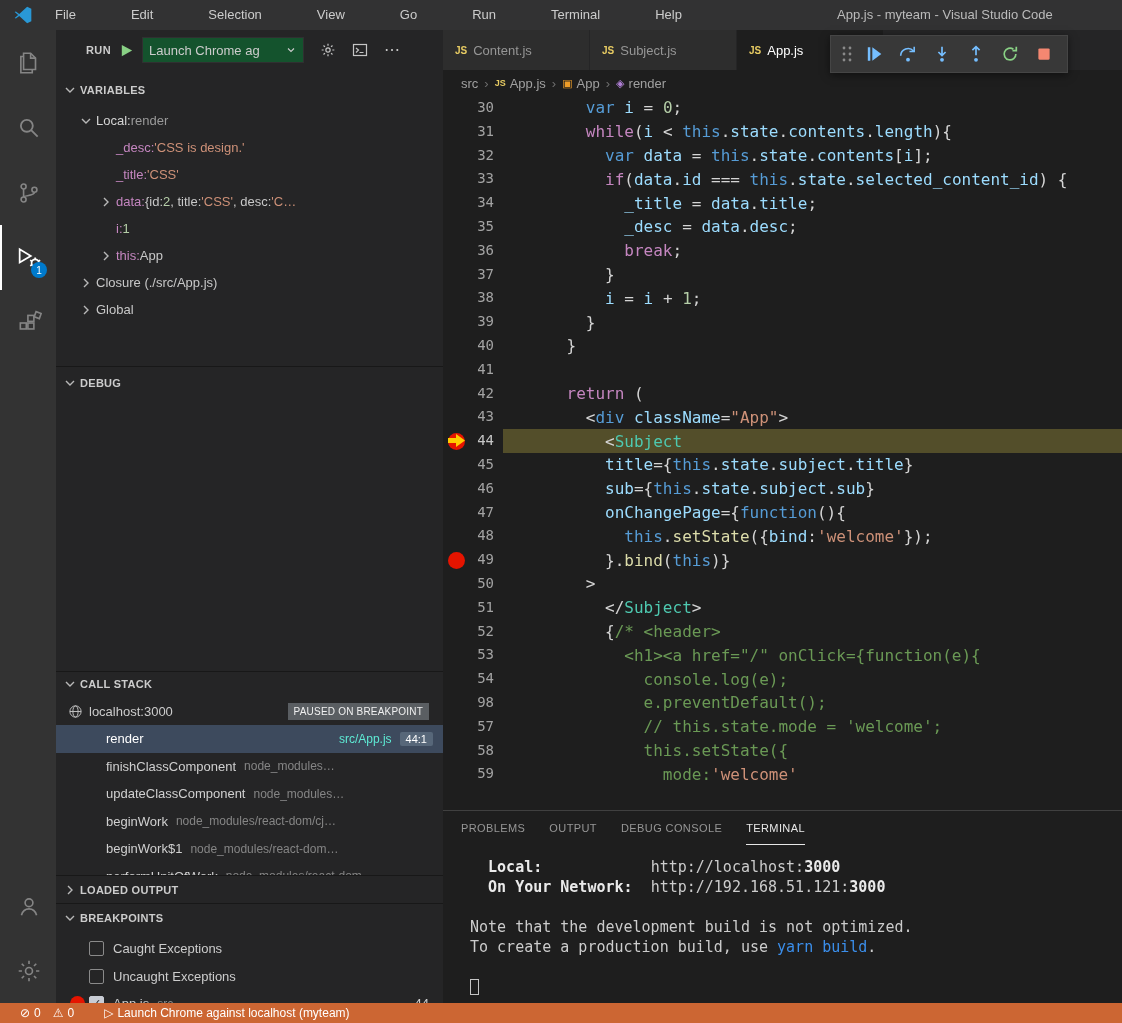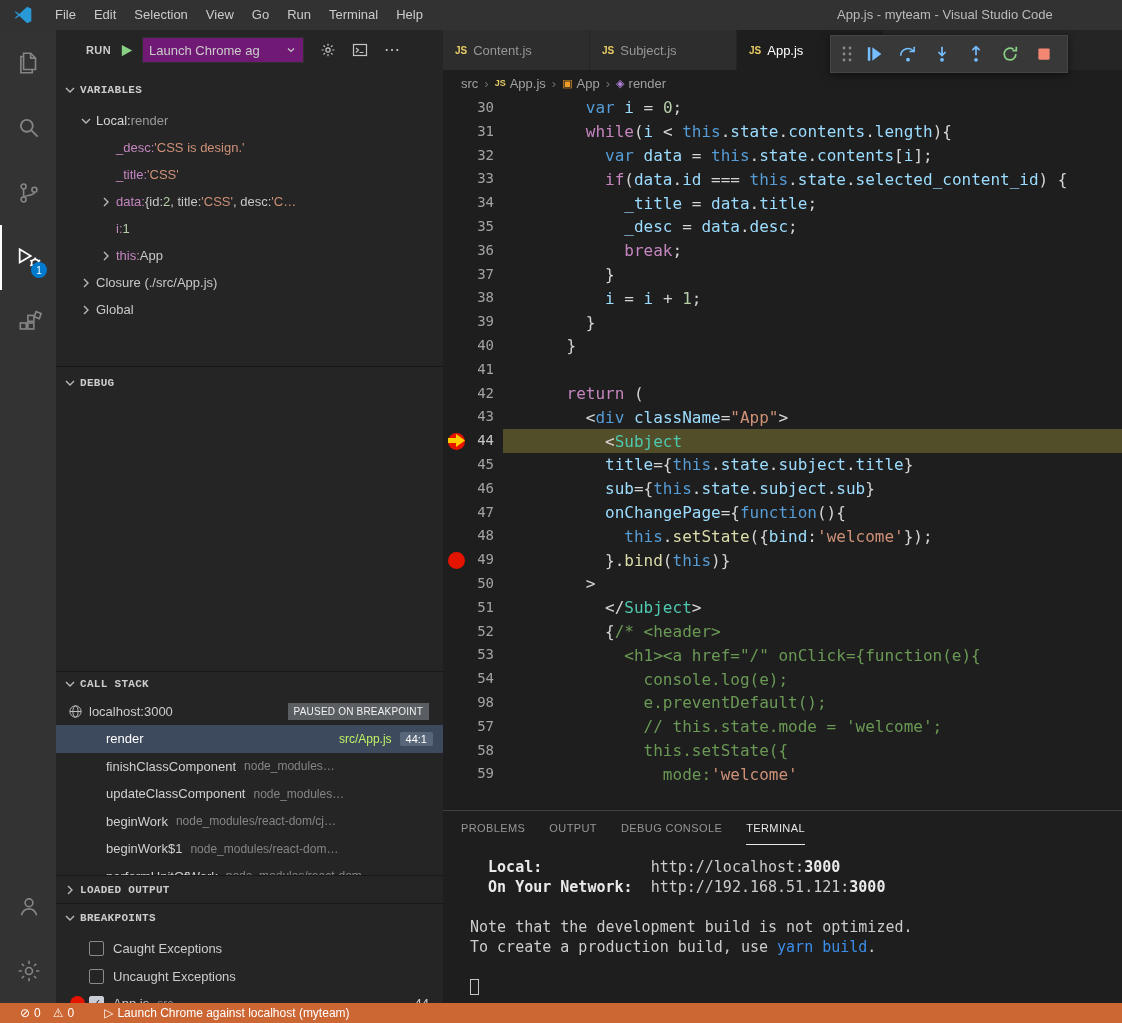--- a/index.html
+++ b/index.html
@@ -3,46 +3,46 @@
 <meta charset="utf-8">
 <style>
   *{margin:0;padding:0;box-sizing:border-box;}
   html,body{width:1122px;height:1023px;overflow:hidden;background:#1e1e1e;}
   body{font-family:"Liberation Sans",sans-serif;font-size:13px;color:#cccccc;}
   #root{position:relative;width:1122px;height:1023px;background:#1e1e1e;overflow:hidden;}
 
   
   .titlebar{position:absolute;top:0;left:0;right:0;height:30px;background:#323233;display:flex;align-items:center;z-index:6;}
   .vscode-logo{width:46px;display:flex;align-items:center;justify-content:center;}
-  #menubar{display:flex;}
+  #menubar{display:flex;gap:37px;}
   .menu-item{padding:0 9px;line-height:30px;color:#cccccc;font-size:13px;}
   .win-title{position:absolute;left:837px;top:0;line-height:30px;color:#bbbbbb;font-size:13px;white-space:nowrap;}
 
   
   .main{position:absolute;top:30px;left:0;right:0;bottom:20px;display:flex;}
 
   
   .activitybar{width:56px;background:#333333;display:flex;flex-direction:column;flex:none;}
   .ab-item{height:65px;display:flex;align-items:center;justify-content:center;position:relative;color:#858585;border-left:2px solid transparent;}
   .ab-item.active{color:#ffffff;border-left-color:#ffffff;}
   .ab-badge{position:absolute;right:9px;bottom:12px;background:#007acc;color:#fff;border-radius:50%;width:16px;height:16px;font-size:10px;display:flex;align-items:center;justify-content:center;}
   .ab-bottom{margin-top:auto;}
 
   
   .sidebar{width:387px;background:#252526;display:flex;flex-direction:column;flex:none;overflow:hidden;}
   .run-bar{height:40px;flex:none;display:flex;align-items:center;padding-left:30px;}
   .run-label{font-size:11px;font-weight:bold;letter-spacing:.4px;color:#cccccc;margin-right:8px;}
   .run-play{display:flex;margin-right:8px;}
-  .cfg-select{width:162px;height:26px;background:#701a75;border:1px solid #303031;display:flex;align-items:center;padding:0 6px;color:#cccccc;font-size:13px;}
+  .cfg-select{width:162px;height:26px;background:#14532d;border:1px solid #303031;display:flex;align-items:center;padding:0 6px;color:#cccccc;font-size:13px;}
   .cfg-select .lbl{flex:1;overflow:hidden;white-space:nowrap;}
   .rb-ico{margin-left:16px;display:flex;color:#c5c5c5;}
   .rb-ico.more{font-size:16px;line-height:10px;}
 
   .section{border-top:1px solid rgba(0,0,0,.35);overflow:hidden;}
-  .sec-header{height:24px;display:flex;align-items:center;font-size:11px;font-weight:bold;color:#cccccc;letter-spacing:.3px;padding-left:6px;font-family:Liberation Mono, monospace;}
+  .sec-header{height:24px;display:flex;align-items:center;font-size:11px;font-weight:bold;color:#cccccc;letter-spacing:.3px;padding-left:6px;}
   .sec-header .tw{margin-right:2px;}
   .sec-vars{height:296px;padding-top:8px;border-top:none;}
   .sec-watch{height:264px;padding-top:4px;}
   .sec-stack{height:204px;padding-top:0;margin-top:41px;}
   .sec-loaded{height:28px;}
   .sec-loaded .sec-header{height:28px;}
   .sec-bps{flex:1;}
   .sec-bps .sec-header{height:27px;}
   #vars-rows{padding-top:5px;}
   .tree-row{height:27px;display:flex;align-items:center;font-size:13px;white-space:nowrap;}
@@ -59,21 +59,21 @@
   #stack-body{padding-top:2px;}
   .cs-session{height:27px;display:flex;align-items:center;padding-left:12px;}
   .cs-session .ic{display:flex;margin-right:6px;}
   .cs-session .nm{color:#cccccc;font-size:13px;}
   .cs-badge{margin-left:auto;margin-right:14px;background:#5a5e62;color:#f0f0f0;font-size:10px;padding:3px 6px;letter-spacing:.2px;}
   .cs-frame{height:27.5px;display:flex;align-items:center;padding-left:50px;}
   .cs-frame.sel{background:#3d4a5d;}
   .cs-name{color:#d0d0d0;font-size:13px;white-space:nowrap;}
   .cs-frame.sel .cs-name{color:#ffffff;}
   .cs-file{color:#858585;font-size:12px;margin-left:8px;white-space:nowrap;overflow:hidden;}
-  .cs-frame.sel .cs-file{margin-left:auto;color:#bef264;}
+  .cs-frame.sel .cs-file{margin-left:auto;color:#5eead4;}
   .cs-loc{margin-left:8px;margin-right:10px;background:#576779;color:#ffffff;font-size:11px;padding:1px 6px;border-radius:2px;}
 
   #bps-rows{padding-top:4px;}
   .bp-row{height:27.5px;display:flex;align-items:center;padding-left:12px;font-size:13px;}
   .slot18{width:18px;flex:none;display:flex;align-items:center;justify-content:center;}
   .bp-dot{width:15px;height:15px;border-radius:50%;background:#e51400;}
   .cb{width:15px;height:15px;border:1px solid #8a8a8a;border-radius:2px;margin-left:3px;display:flex;align-items:center;justify-content:center;font-size:11px;color:transparent;flex:none;}
   .cb.checked{background:#c8ccd4;border-color:#c8ccd4;color:#1e1e1e;}
   .bp-label{margin-left:9px;color:#cccccc;}
   .bp-path{margin-left:8px;color:#8a8a8a;font-size:12px;}

